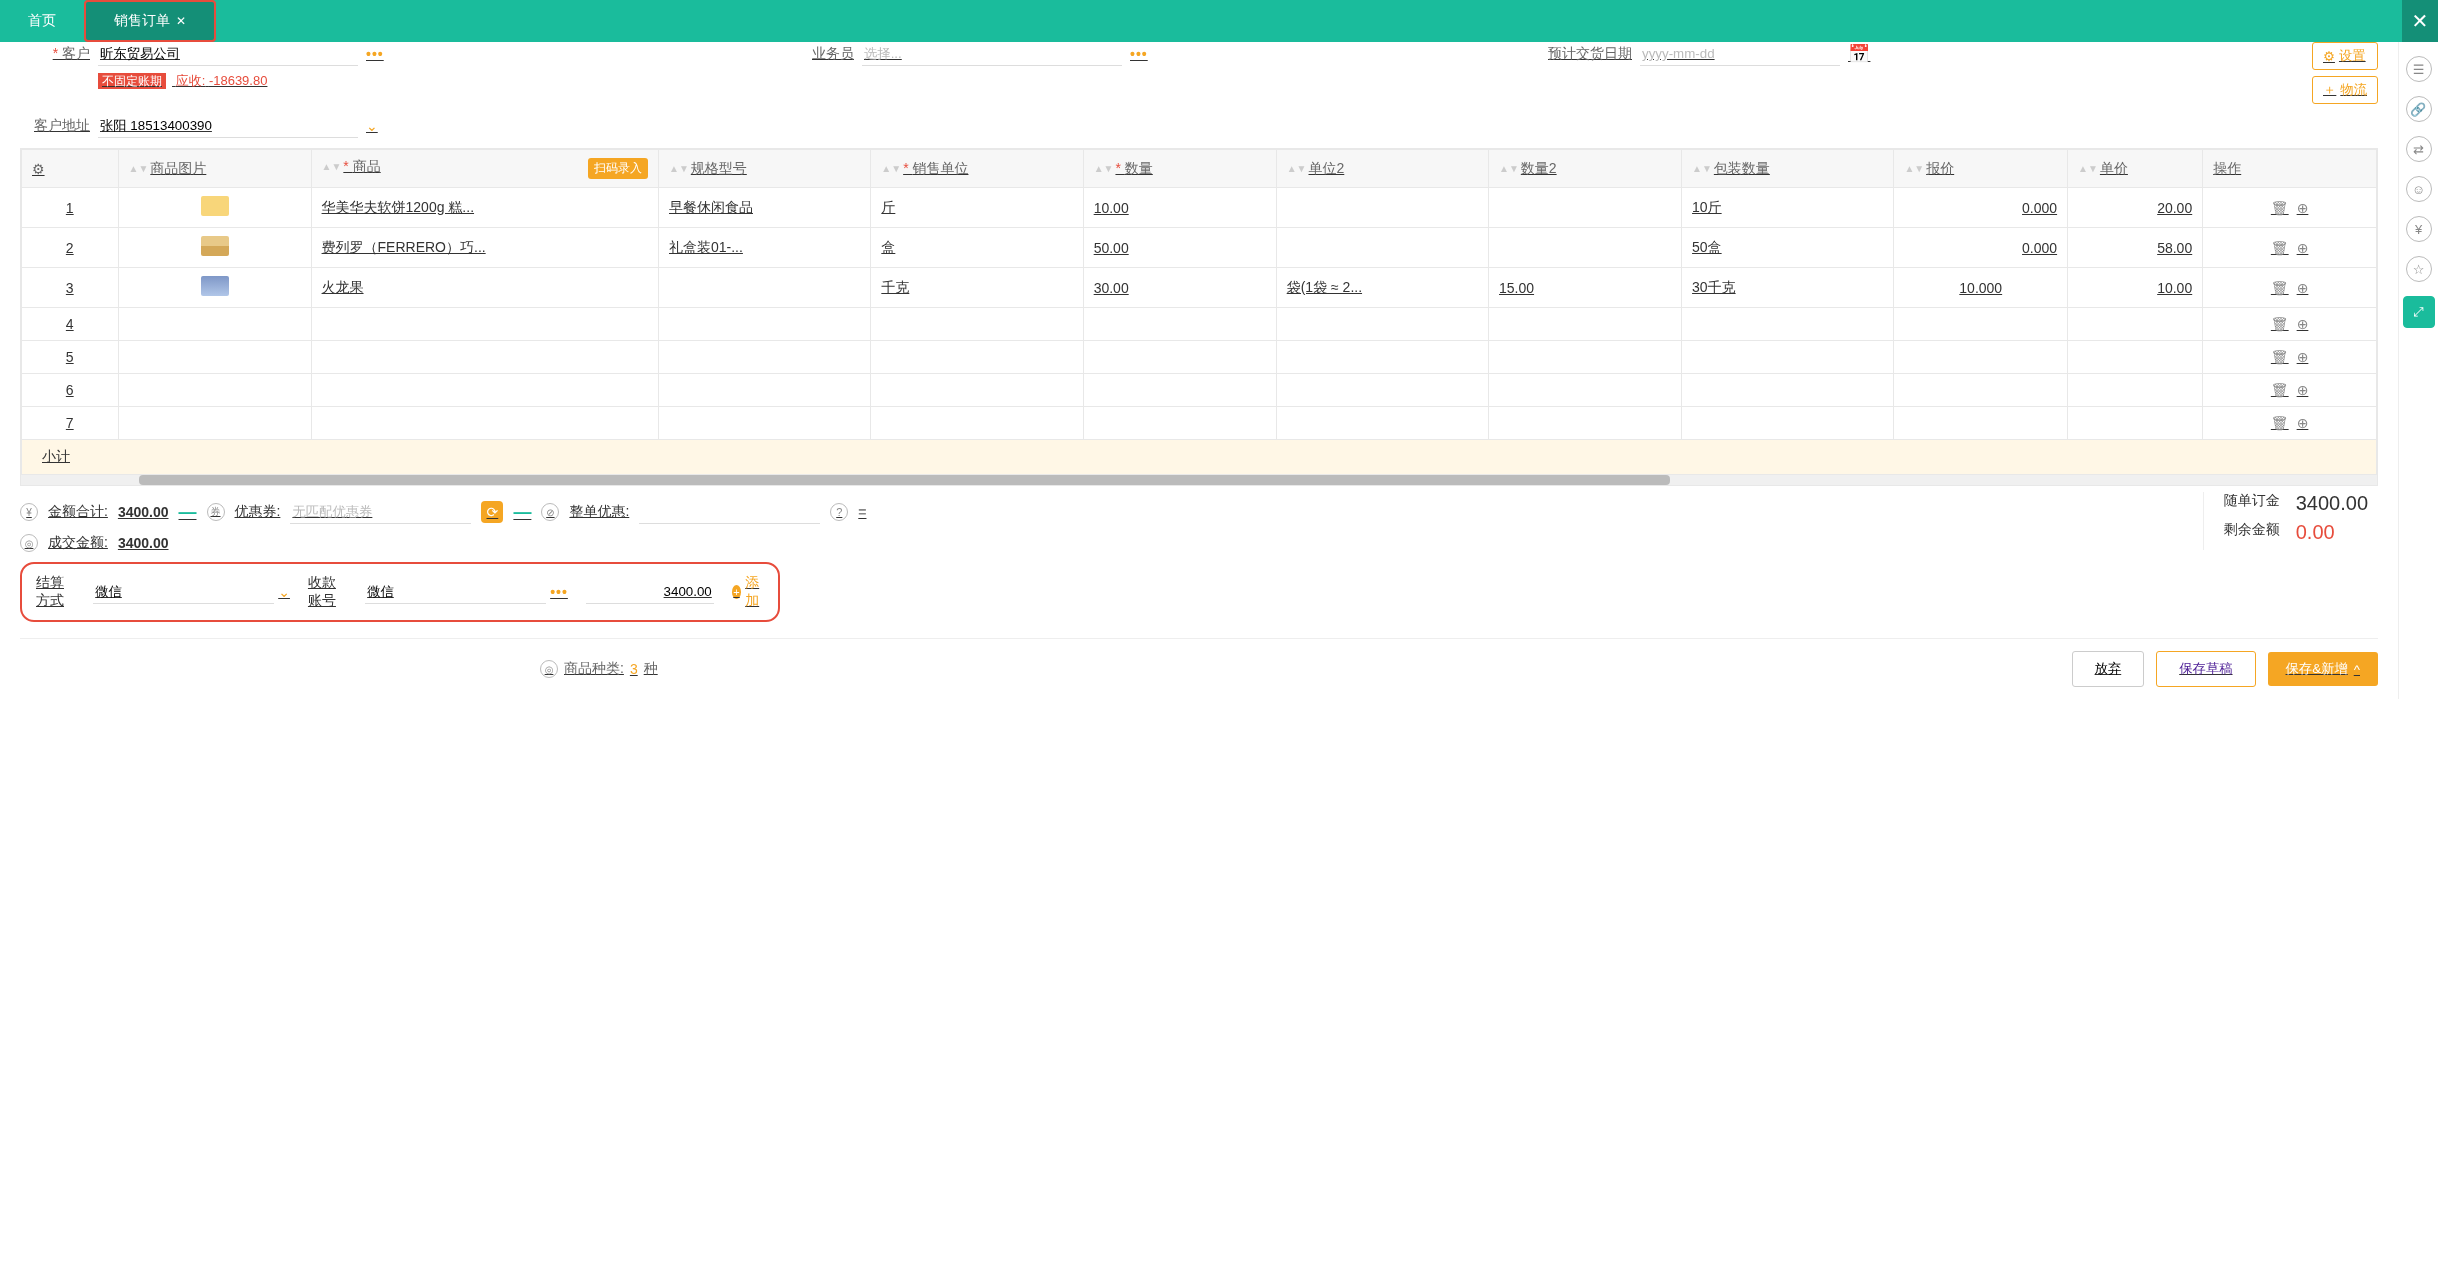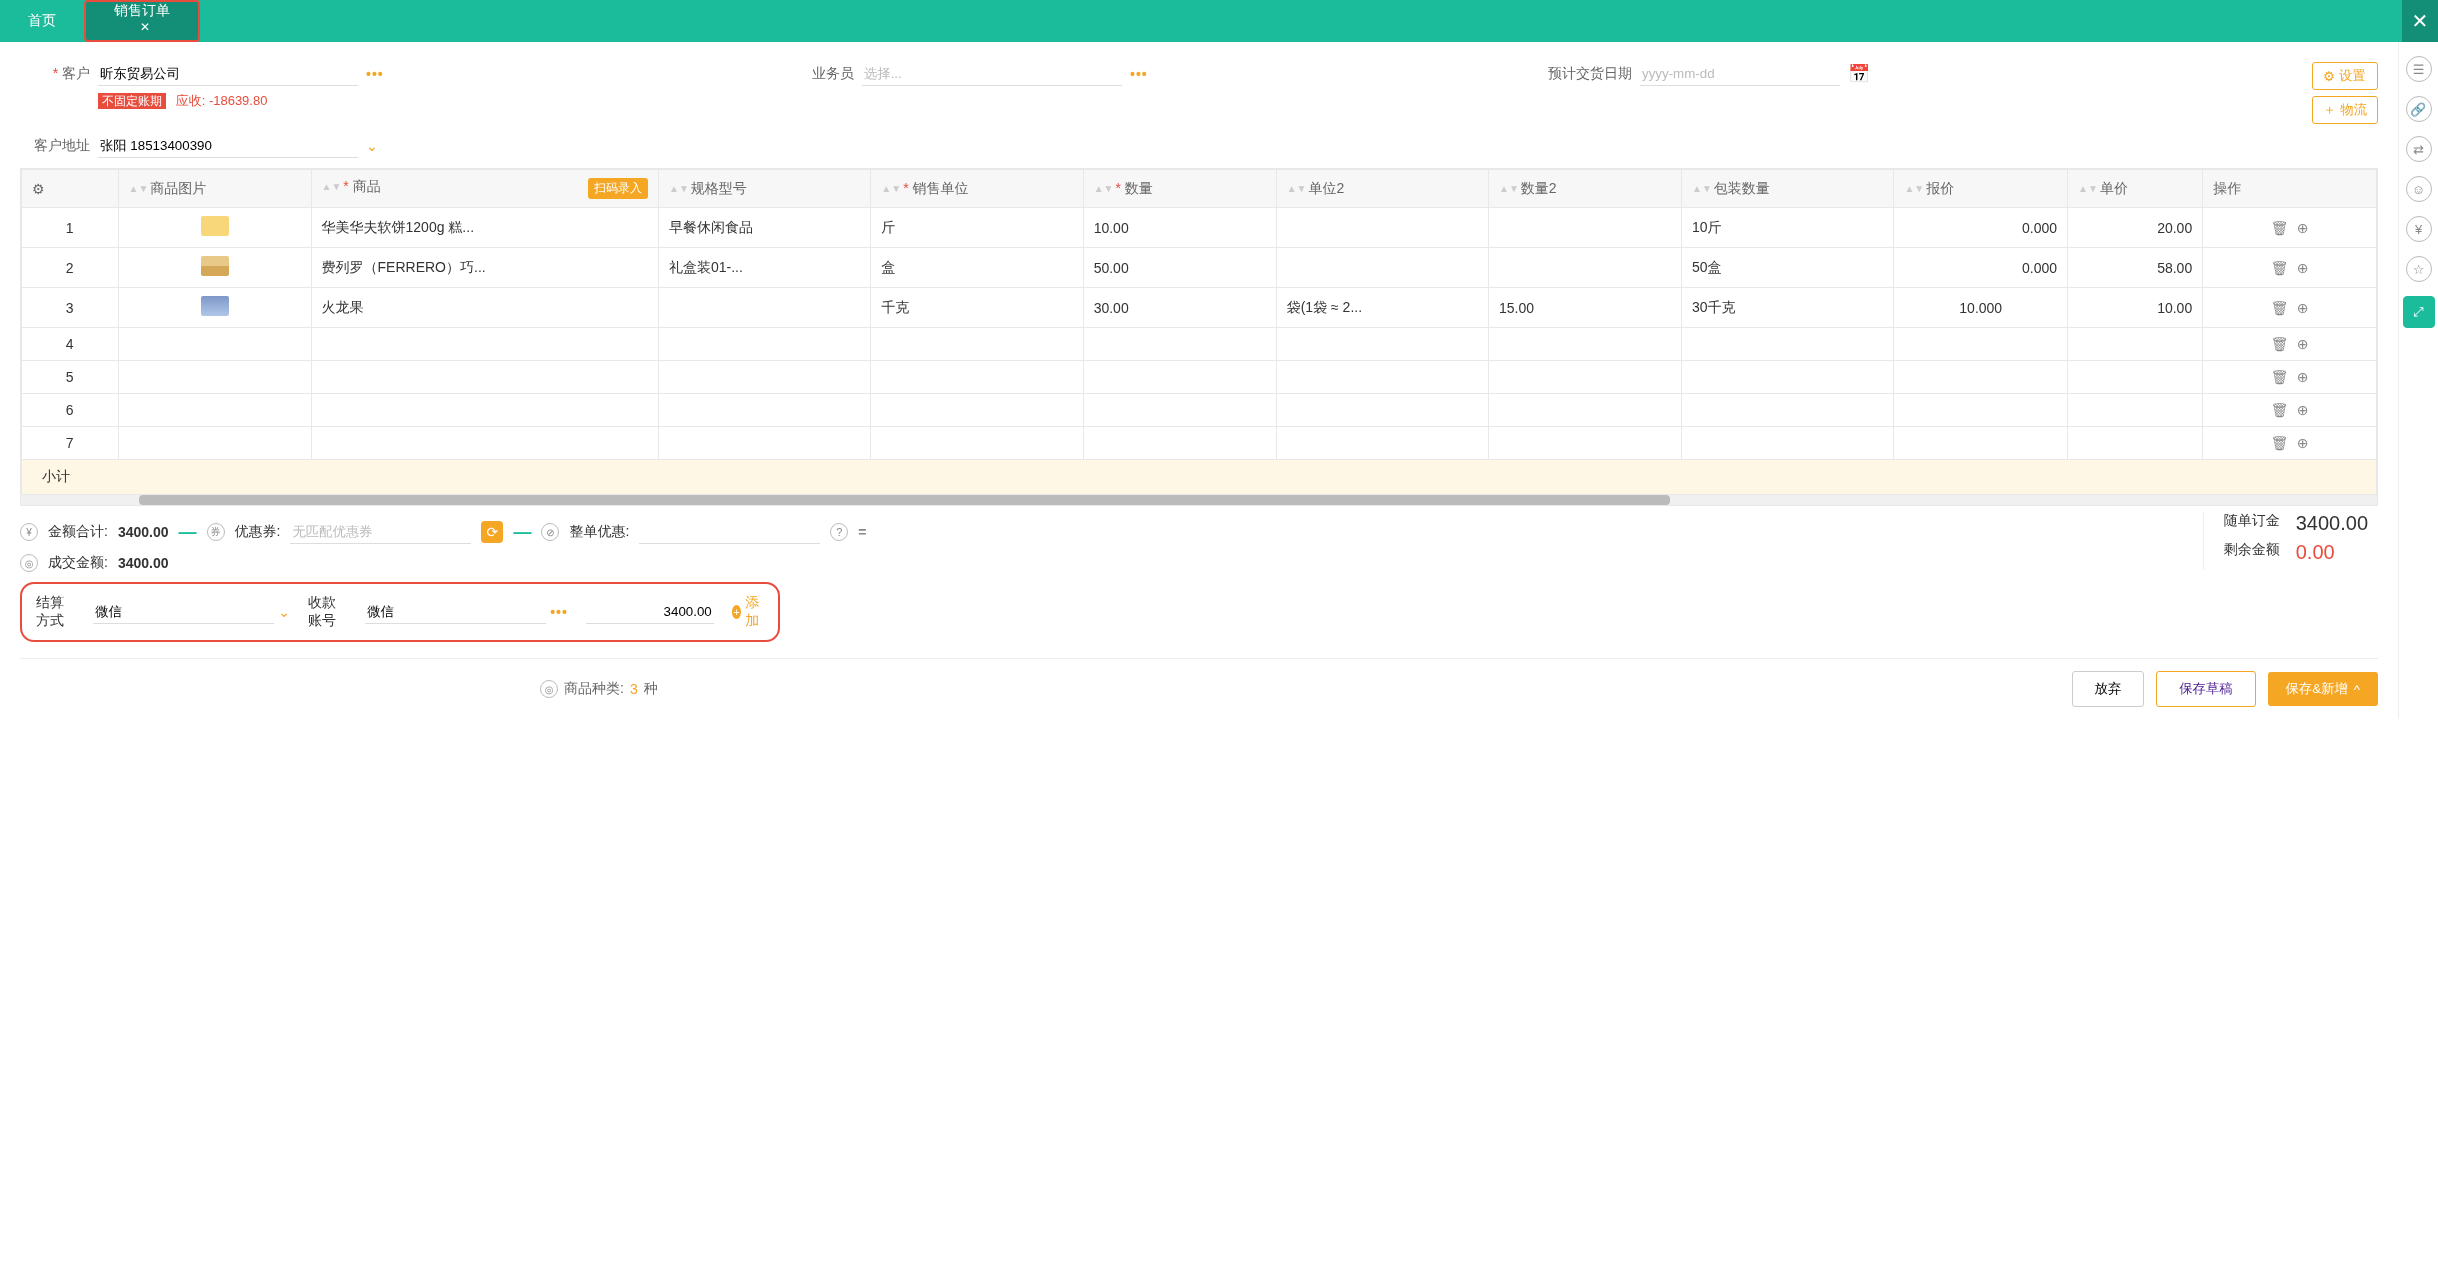--- a/index.html
+++ b/index.html
@@ -1,27 +1,27 @@
 <!DOCTYPE html>
 <html><head>
 <meta charset="utf-8">
 <style>
 * { box-sizing: border-box; margin: 0; padding: 0; }
 body { font-family: "Microsoft YaHei", -apple-system, sans-serif; font-size: 14px; color: #333; background: #fff; }
 
 
 .tab-bar { background: #1abc9c; height: 42px; display: flex; align-items: stretch; position: relative; }
 .tab { display: flex; align-items: center; padding: 0 28px; color: #fff; cursor: pointer; }
-.tab.active { background: #148f77; border: 2px solid #e74c3c; border-radius: 4px; flex-direction: column; }
+.tab.active { background: #148f77; border: 2px solid #e74c3c; border-radius: 4px; }
 .tab-close { margin-left: 6px; font-size: 12px; }
 .tab-bar-close { position: absolute; right: 0; width: 36px; background: #148f77; display: flex; align-items: center; justify-content: center; color: #fff; height: 42px; cursor: pointer; font-size: 20px; }
 
 
 .page { display: flex; }
-.main { flex: 1; padding: 20px 20px 0 20px; }
+.main { flex: 1; padding: 0 20px 0 20px; text-decoration: underline; }
 .right-rail { width: 40px; background: #fff; display: flex; flex-direction: column; align-items: center; gap: 14px; padding-top: 14px; border-left: 1px solid #eee; }
 .rail-icon { width: 26px; height: 26px; border-radius: 50%; border: 1px solid #bbb; display: flex; align-items: center; justify-content: center; color: #888; font-size: 13px; cursor: pointer; }
 .rail-icon.active { background: #1abc9c; border-color: #1abc9c; color: #fff; border-radius: 4px; width: 32px; height: 32px; }
 
 
 .hdr-row { display: flex; align-items: flex-start; margin-bottom: 10px; gap: 30px; }
 .field { display: flex; align-items: center; gap: 8px; }
 .lbl { color: #666; min-width: 70px; text-align: right; }
 .req::before { content: "* "; color: #e74c3c; }
 .inp { border: none; border-bottom: 1px solid #ddd; padding: 4px 2px; min-width: 200px; outline: none; }

